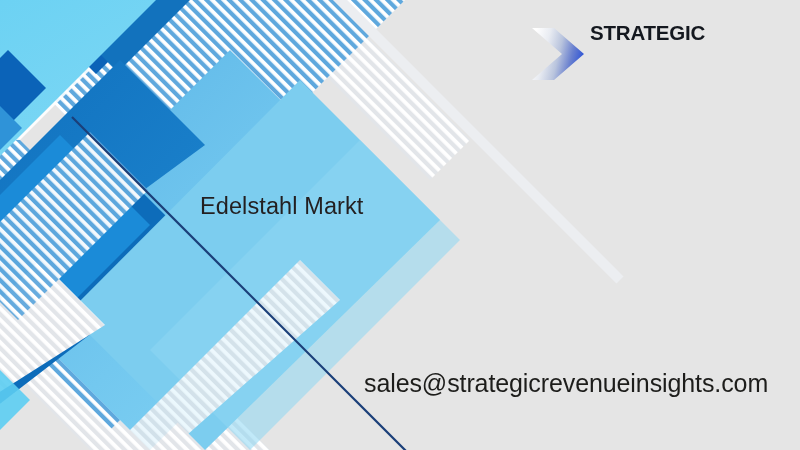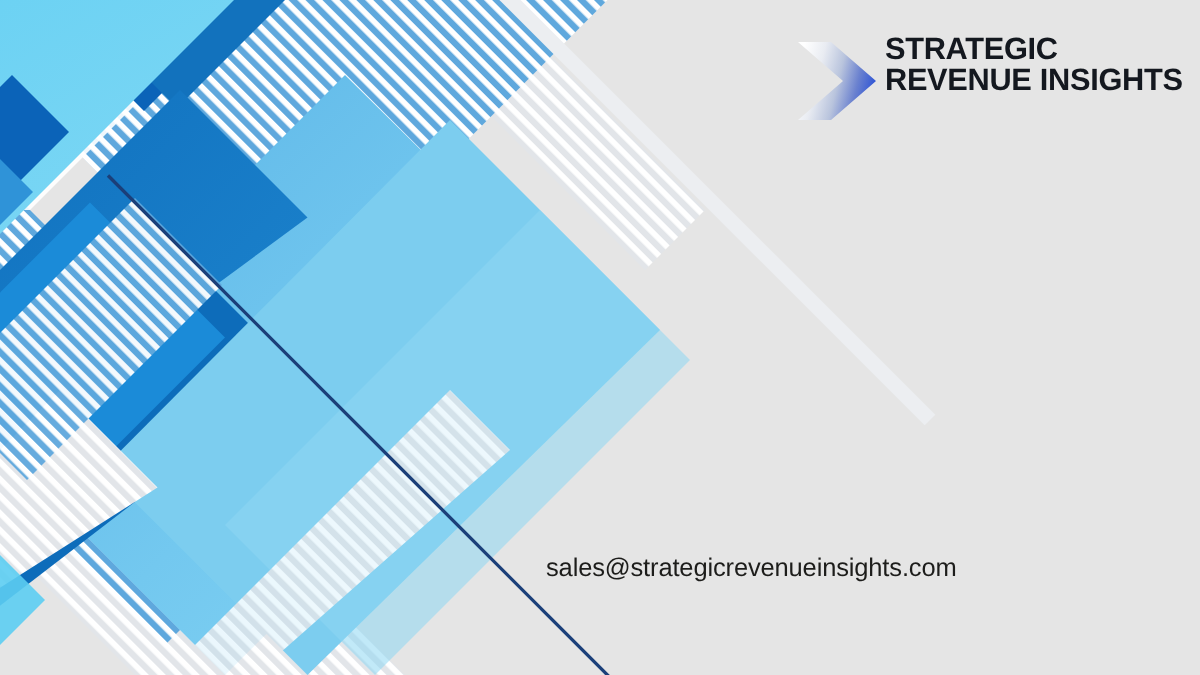--- a/index.html
+++ b/index.html
@@ -83,21 +83,21 @@
     letter-spacing: 0.1px;
     white-space: nowrap;
   }
 
   
   #email {
     position: absolute;
     left: 364px;
     top: 369px;
     font-family: "Liberation Sans", sans-serif;
-    font-size: 17px;
+    font-size: 25px;
     color: #1d1d1b;
     letter-spacing: -0.1px;
     white-space: nowrap;
   }
 </style>
 </head>
 <body>
 
 <div id="slide">
 
@@ -208,20 +208,20 @@
           <stop offset="52%" stop-color="#b9c4dd"></stop>
           <stop offset="76%" stop-color="#6a81cf"></stop>
           <stop offset="100%" stop-color="#2a51d6"></stop>
         </linearGradient>
       </defs>
       <path d="M4,2 L26,2 L56,28 L26,54 L4,54 L34,28 Z" fill="url(#chevGrad)"></path>
     </svg>
 
     <div class="logo-text-block">
       <div class="logo-line">STRATEGIC</div>
-      <div class="logo-line">REVENUE INSIGHTS</div>
     </div>
   </div>
 
+  <div id="title">Edelstahl Markt</div>
 
   <div id="email">sales@strategicrevenueinsights.com</div>
 
 </div>
 
 </body></html>

